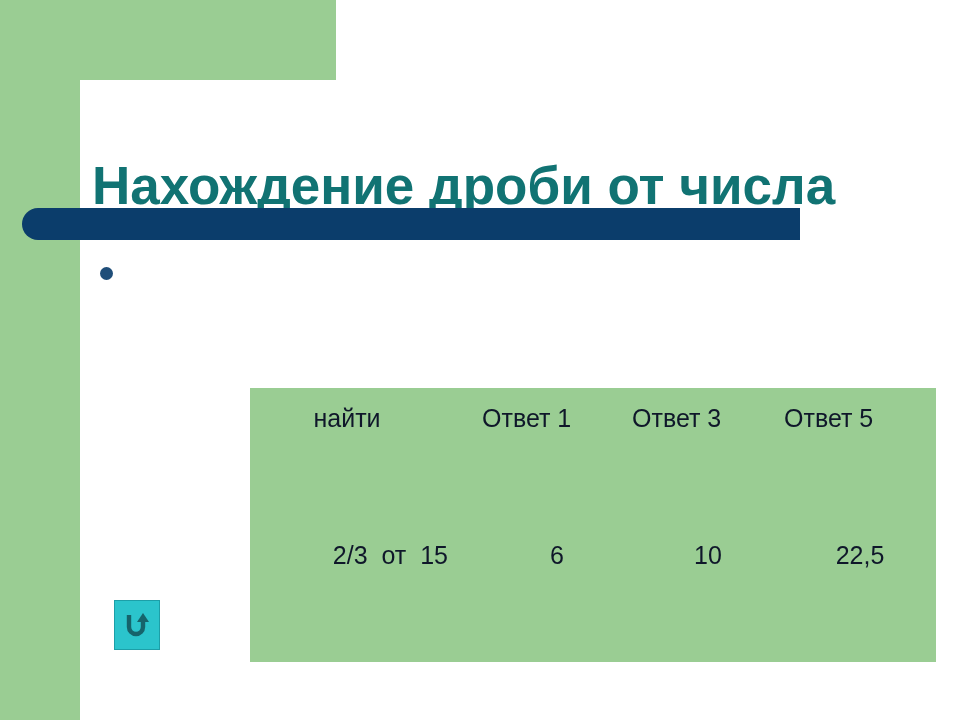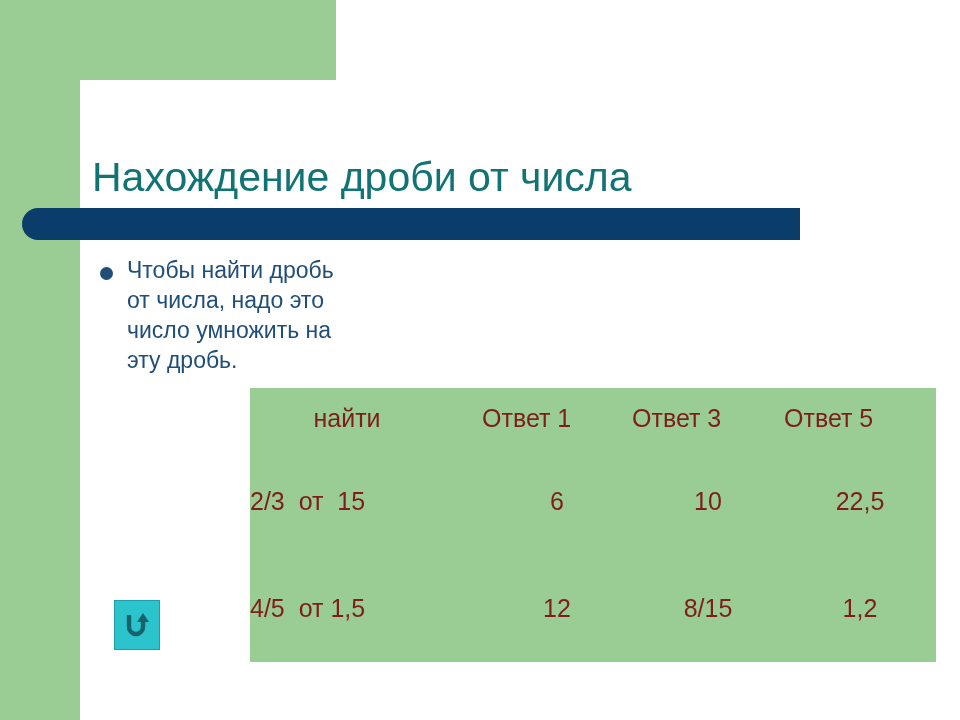--- a/index.html
+++ b/index.html
@@ -47,22 +47,22 @@
     border-top-left-radius: 34px;
   }
 
   
   .slide-title {
     position: absolute;
     left: 92px;
     top: 126px;
     width: 830px;
     color: #117373;
-    font-size: 41px;
-    font-weight: normal;
+    font-size: 53px;
+    font-weight: bold;
     letter-spacing: 0px;
     line-height: 48px;
     white-space: nowrap;
   }
 
   .title-rule {
     position: absolute;
     left: 22px;
     top: 208px;
     width: 778px;
@@ -122,57 +122,56 @@
     border-collapse: collapse;
     table-layout: fixed;
   }
   .answers-table col.c-find  { width: 232px; }
   .answers-table col.c-a1    { width: 150px; }
   .answers-table col.c-a2    { width: 152px; }
   .answers-table col.c-a3    { width: 152px; }
 
   .answers-table th,
   .answers-table td {
-    color: #7f1d1d;
+    color: #0f172a;
     font-size: 25px;
     font-weight: normal;
     padding: 0;
     border: none;
     background: transparent;
   }
   .answers-table thead th {
     height: 60px;
     vertical-align: middle;
   }
   .answers-table tbody td {
     height: 62px;
     vertical-align: middle;
   }
   .answers-table th.h-find { text-align: center; padding-right: 38px; }
   .answers-table th.h-ans  { text-align: left; }
 
-  .answers-table td.d-expr {  padding-right: 34px; white-space: pre; }
+  .answers-table td.d-expr { text-align: right;  padding-right: 34px; white-space: pre; }
   .answers-table td.d-ans  { text-align: center; }
 </style>
 </head>
 <body>
 
 <div id="slide">
 
   <div class="green-top-block"></div>
   <div class="green-left-strip"></div>
   <div class="white-panel"></div>
 
   <h1 class="slide-title">Нахождение дроби от числа</h1>
 
   <div class="title-rule"></div>
 
   <div class="bullet-block">
     <span class="bullet-dot"></span>
-    <span class="bullet-text">Чтобы найти дробь от числа, надо это число умножить на эту дробь.</span>
   </div>
 
   <div class="return-button">
     <span>
       <svg width="26" height="30" viewBox="0 0 26 30" aria-hidden="true">
         <path d="M5 5 L5 17 A7 7 0 0 0 19 17 L19 9" fill="none" stroke="#16636B" stroke-width="4.4" stroke-linecap="butt"></path>
         <path d="M19 3 L25 12 L13 12 Z" fill="#16636B"></path>
       </svg>
     </span>
   </div>
@@ -192,22 +191,16 @@
         <th class="h-ans">Ответ 5</th>
       </tr>
     </thead>
     <tbody>
       <tr>
         <td class="d-expr">2/3  от  15</td>
         <td class="d-ans">6</td>
         <td class="d-ans">10</td>
         <td class="d-ans">22,5</td>
       </tr>
-      <tr>
-        <td class="d-expr">4/5  от 1,5</td>
-        <td class="d-ans">12</td>
-        <td class="d-ans">8/15</td>
-        <td class="d-ans">1,2</td>
-      </tr>
     </tbody>
   </table>
 
 </div>
 
 </body></html>

